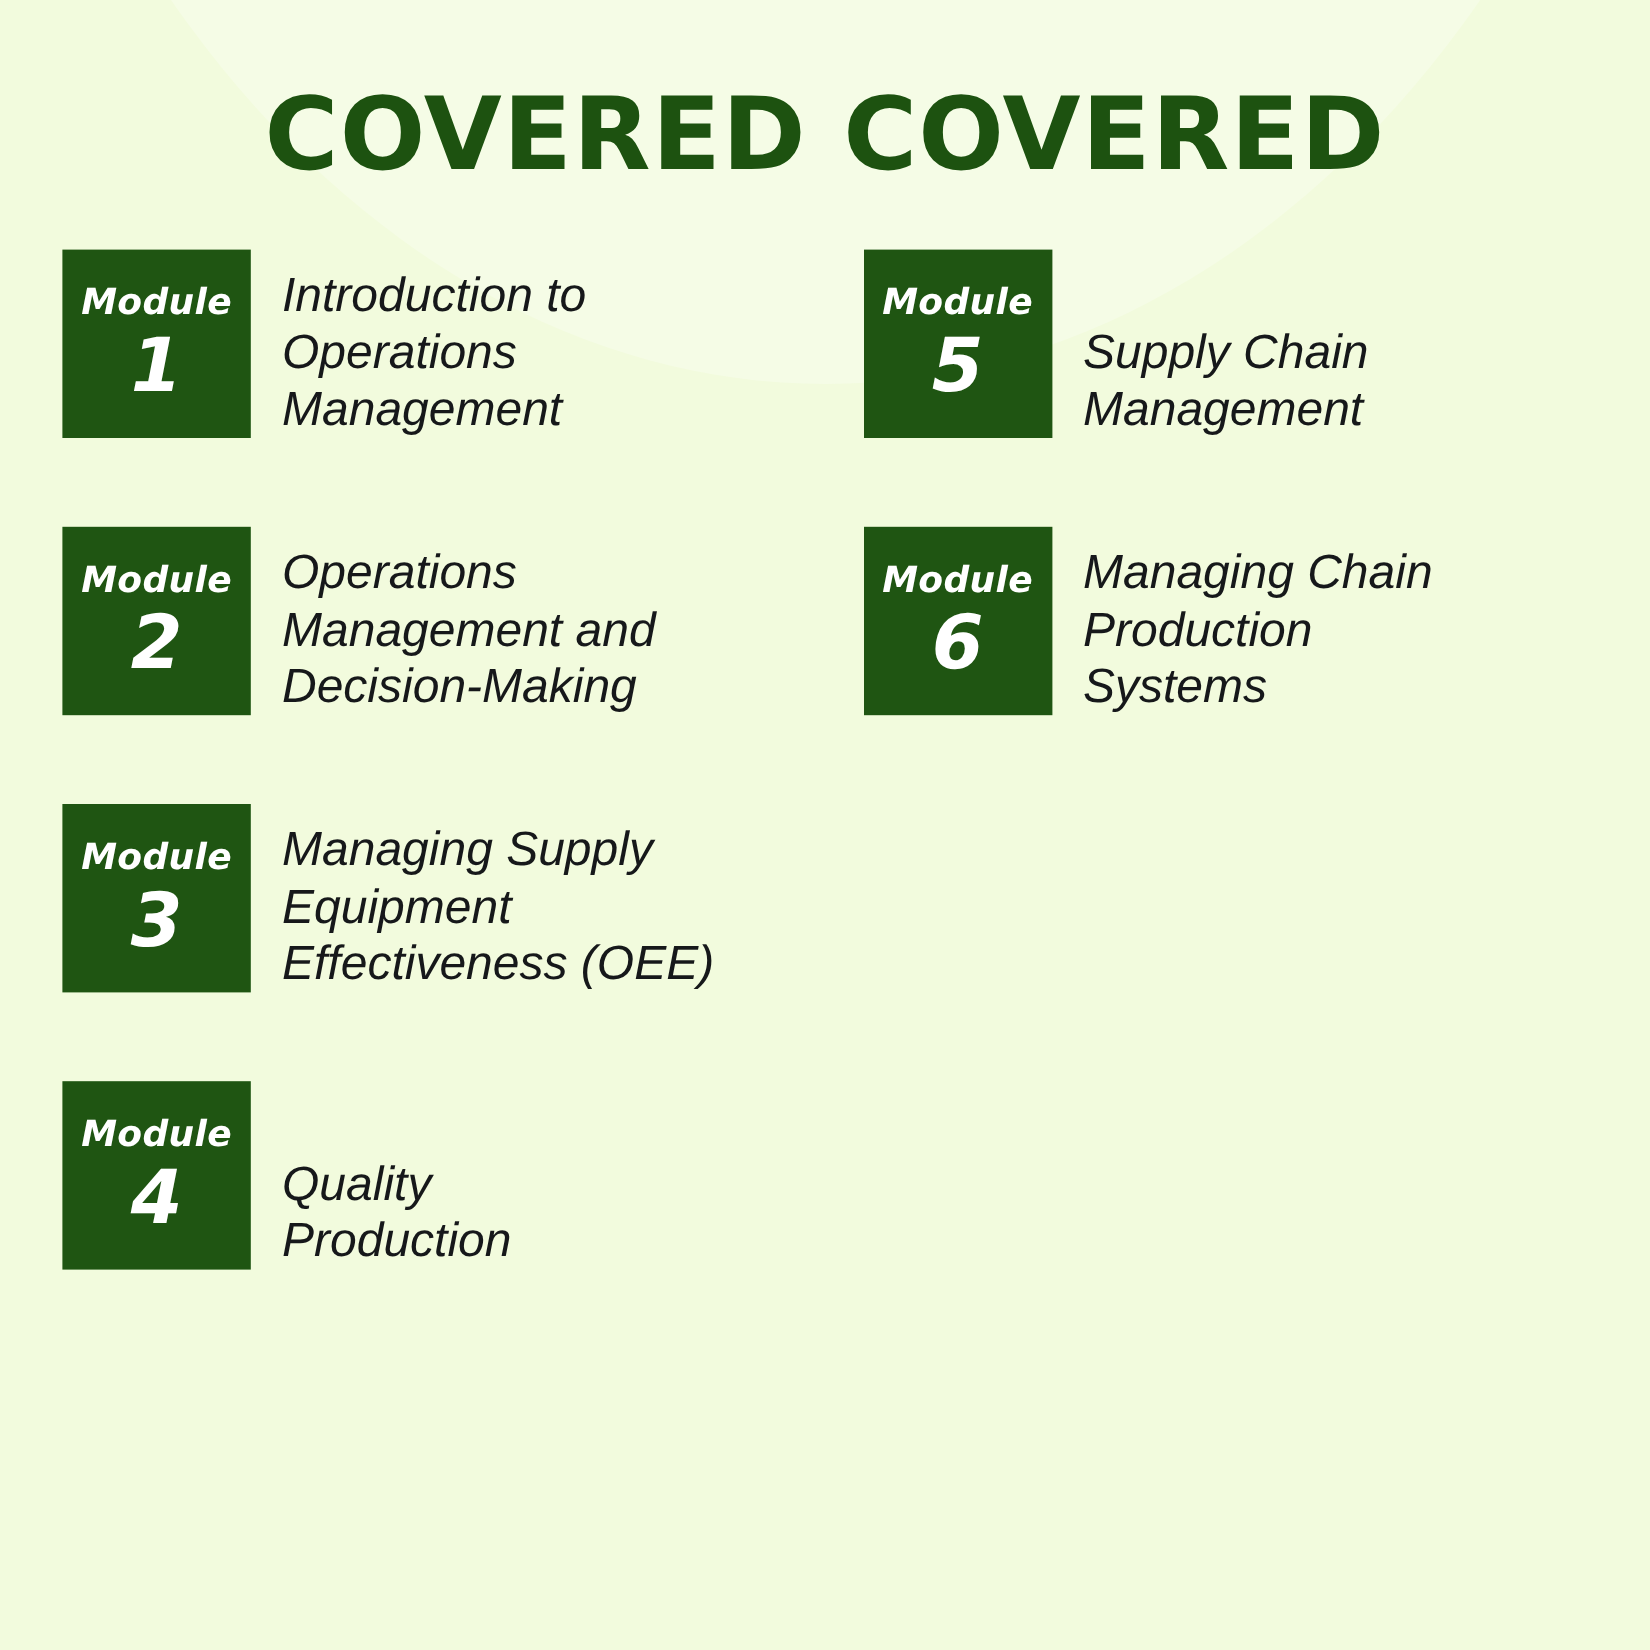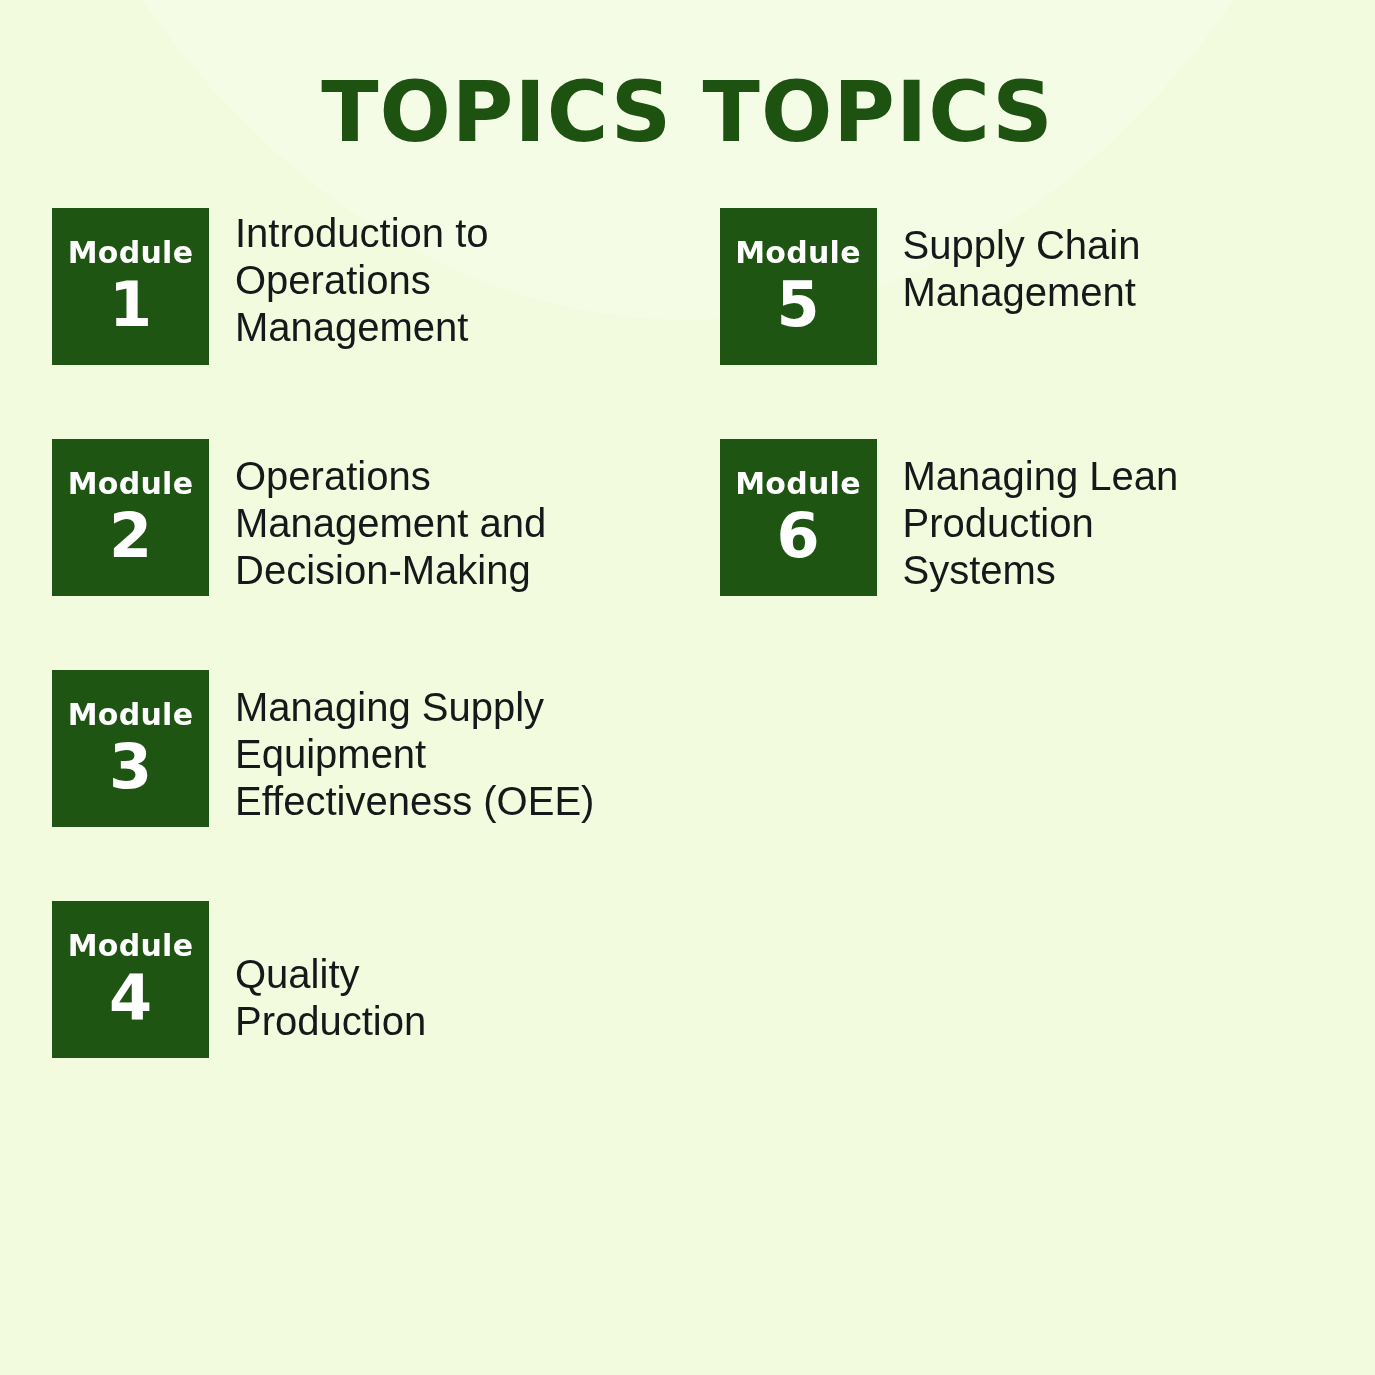--- a/index.html
+++ b/index.html
@@ -59,22 +59,23 @@
   }
   .col {
     width: 50%;
     box-sizing: border-box;
   }
   .col-left { padding-left: 52px; }
   .col-right { padding-left: 32px; }
 
   .module-row {
     display: flex;
-    align-items: flex-start;
+    align-items: flex-end;
     margin-bottom: 74px;
+    font-style: italic;
   }
 
   .badge {
     flex: 0 0 auto;
     width: 157px;
     height: 157px;
     background: #1f5512;
     color: #ffffff;
     display: flex;
     flex-direction: column;
@@ -111,21 +112,21 @@
   .align-mid .module-title { margin-top: 14px; }
   .align-low .module-title { margin-top: 50px; }
 </style>
 </head>
 <body>
 
 <div class="bg-arc"></div>
 
 <div class="page">
 
-  <div class="title">TOPICS TOPICS</div>
+  <div class="title">COVERED COVERED</div>
 
   <div class="columns">
 
     <div class="col col-left">
 
       <div class="module-row align-top">
         <div class="badge">
           <span class="badge-word">Module</span>
           <span class="badge-num">1</span>
         </div>
@@ -174,21 +175,21 @@
         </div>
         <div class="module-title">Supply Chain
 Management</div>
       </div>
 
       <div class="module-row align-mid">
         <div class="badge">
           <span class="badge-word">Module</span>
           <span class="badge-num">6</span>
         </div>
-        <div class="module-title">Managing Lean
+        <div class="module-title">Managing Chain
 Production
 Systems</div>
       </div>
 
     </div>
 
   </div>
 </div>
 
 </body></html>

